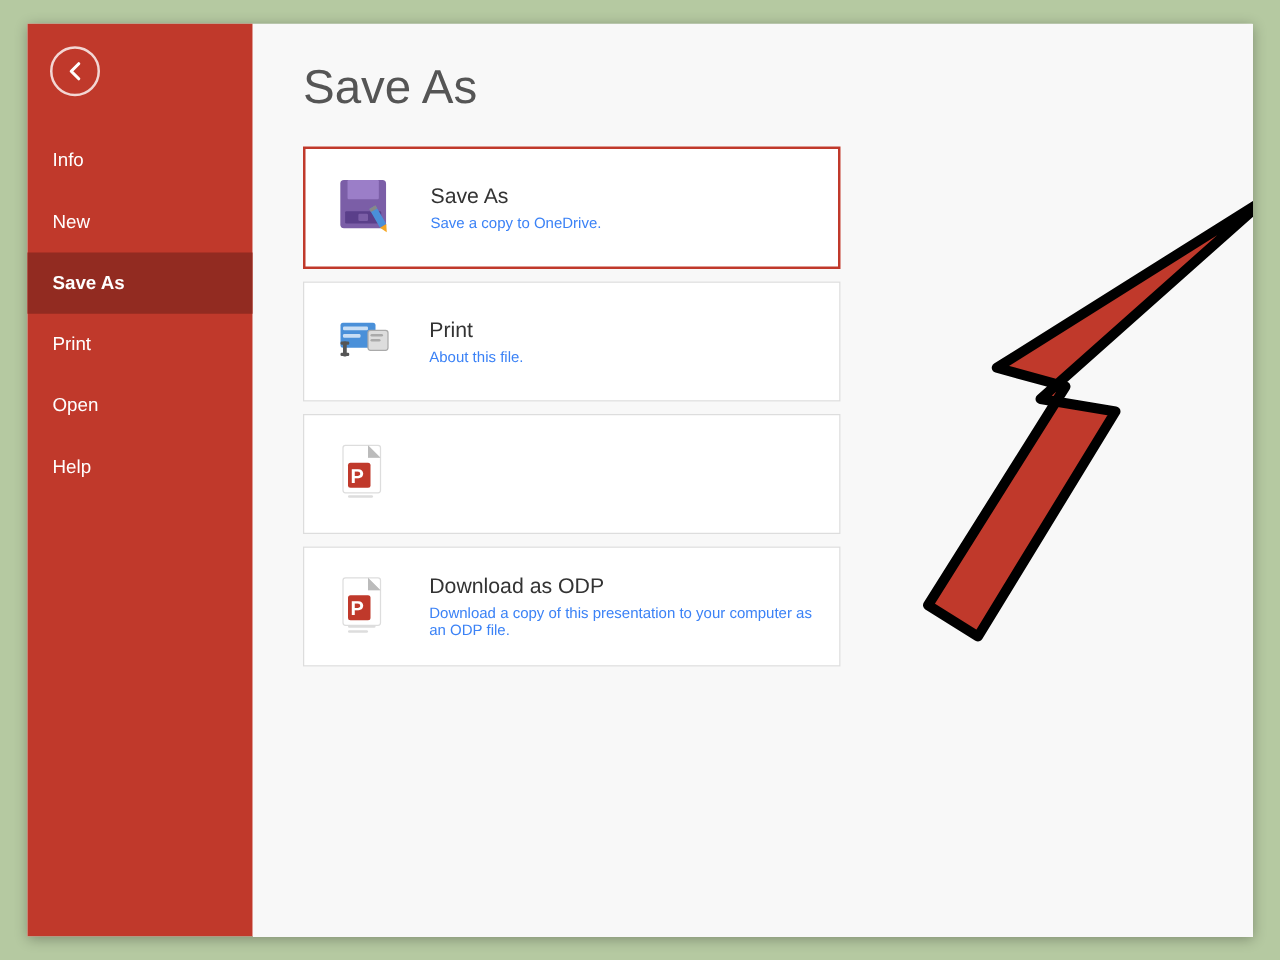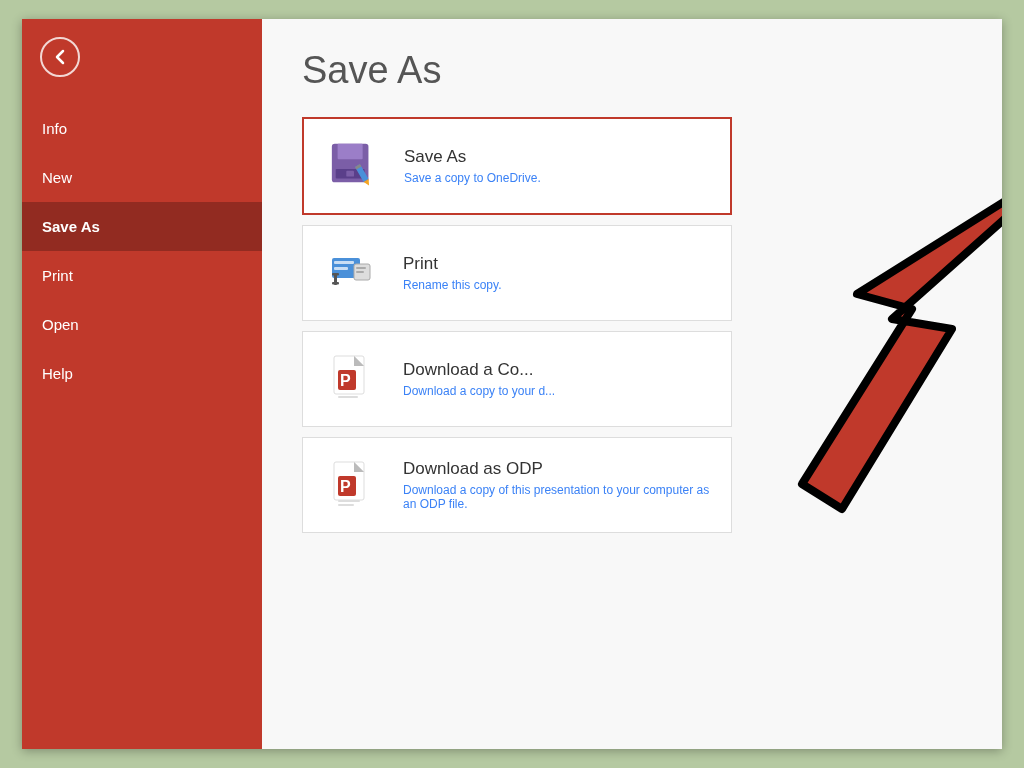--- a/index.html
+++ b/index.html
@@ -17,21 +17,21 @@
     .app-window {
       width: 980px;
       height: 730px;
       background: white;
       display: flex;
       box-shadow: 0 2px 10px rgba(0,0,0,0.3);
     }
 
     
     .sidebar {
-      width: 240px;
+      width: 180px;
       background: #C0392B;
       flex-shrink: 0;
       display: flex;
       flex-direction: column;
       padding-top: 0;
     }
 
     .sidebar-back {
       width: 55px;
       height: 55px;
@@ -236,43 +236,39 @@
           <rect x="6" y="27" width="7" height="2.5" rx="1" fill="#555"></rect>
           <rect x="6" y="36" width="7" height="2.5" rx="1" fill="#555"></rect>
 
           <rect x="28" y="18" width="16" height="16" rx="2" fill="#ddd" stroke="#aaa" stroke-width="1"></rect>
           <rect x="30" y="21" width="10" height="2" rx="1" fill="#aaa"></rect>
           <rect x="30" y="25" width="8" height="2" rx="1" fill="#aaa"></rect>
         </svg>
       </div>
       <div class="option-text">
         <span class="option-title">Print</span>
-        <span class="option-desc">Rename this copy.</span>
+        <span class="option-desc">About this file.</span>
       </div>
     </div>
 
     <div class="option-item">
       <div class="option-icon">
 
         <svg width="54" height="54" viewBox="0 0 54 54" fill="none" xmlns="http://www.w3.org/2000/svg">
 
           <rect x="8" y="4" width="30" height="38" rx="2" fill="white" stroke="#ddd" stroke-width="1"></rect>
 
           <polygon points="28,4 38,14 28,14" fill="#e0e0e0"></polygon>
           <polygon points="28,4 38,14 28,14" fill="#bbb"></polygon>
 
           <rect x="12" y="18" width="18" height="20" rx="2" fill="#C0392B"></rect>
           <text x="14" y="34" font-size="16" font-weight="bold" fill="white" font-family="Arial">P</text>
 
           <rect x="12" y="44" width="20" height="2" rx="1" fill="#ddd"></rect>
         </svg>
-      </div>
-      <div class="option-text">
-        <span class="option-title">Download a Co...</span>
-        <span class="option-desc">Download a copy to your d...</span>
       </div>
     </div>
 
     <div class="option-item">
       <div class="option-icon">
 
         <svg width="54" height="54" viewBox="0 0 54 54" fill="none" xmlns="http://www.w3.org/2000/svg">
 
           <rect x="8" y="4" width="30" height="38" rx="2" fill="white" stroke="#ddd" stroke-width="1"></rect>
 

